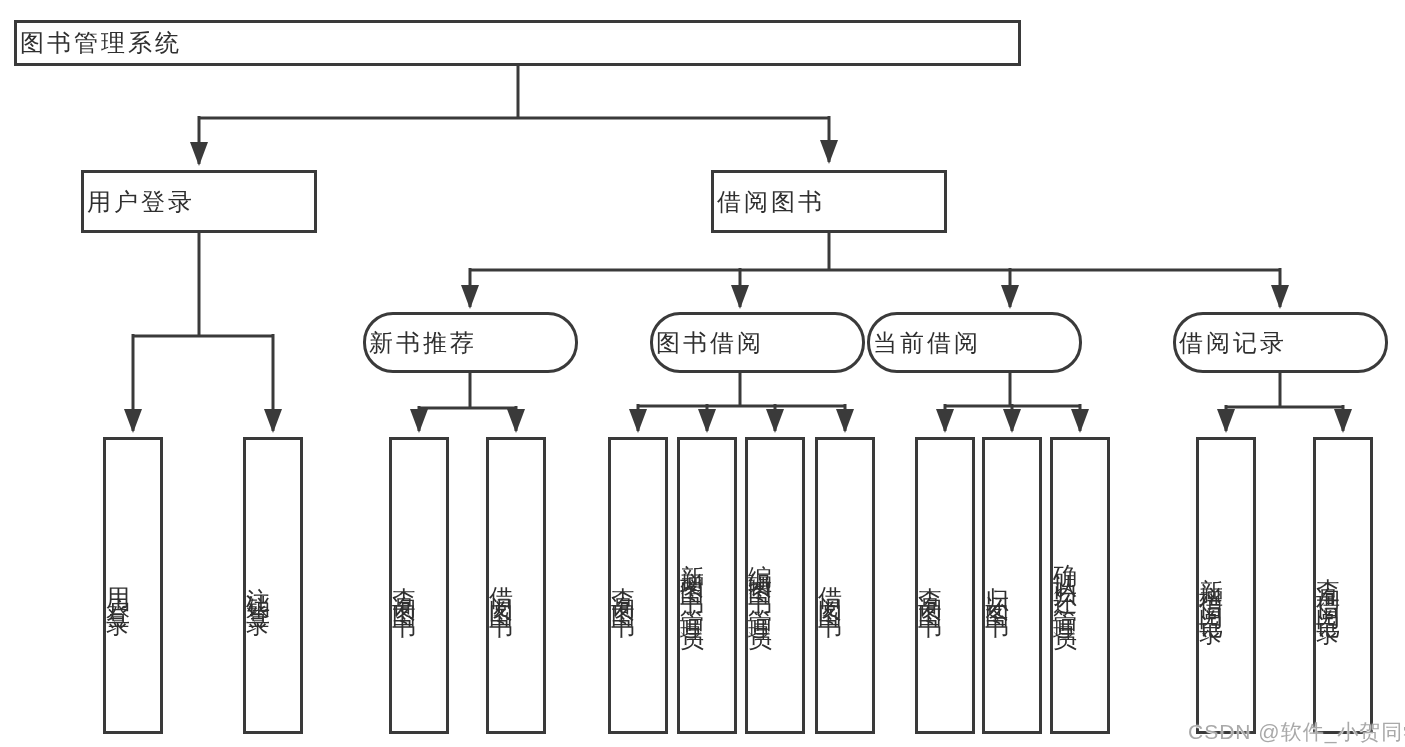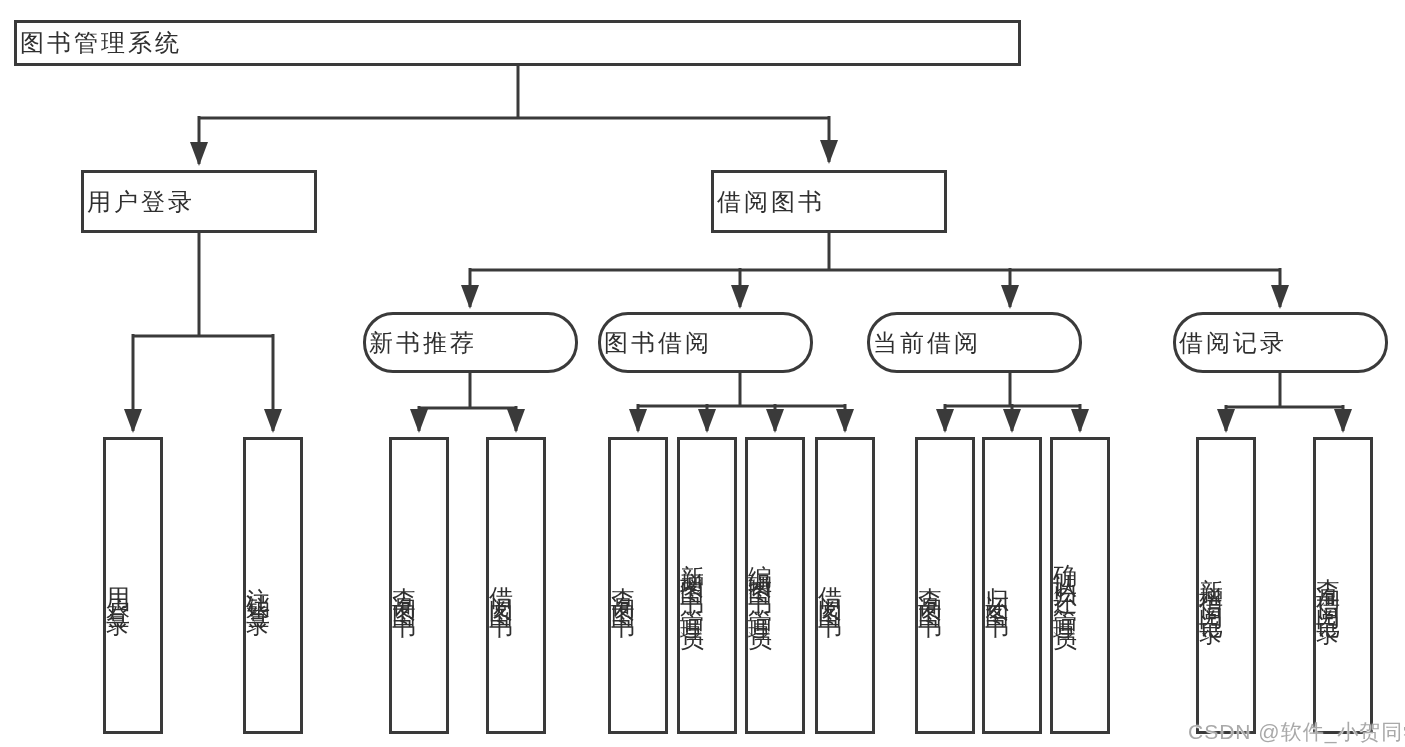--- a/index.html
+++ b/index.html
@@ -136,21 +136,21 @@
   <div class="node hnode lvl2" style="left:81px">
     <span>用户登录</span>
   </div>
   <div class="node hnode lvl2" style="left:711px">
     <span>借阅图书</span>
   </div>
 
   <div class="node hnode lvl3" style="left:363px">
     <span>新书推荐</span>
   </div>
-  <div class="node hnode lvl3" style="left:598px">
+  <div class="node hnode lvl3" style="left:650px">
     <span>图书借阅</span>
   </div>
   <div class="node hnode lvl3" style="left:867px">
     <span>当前借阅</span>
   </div>
   <div class="node hnode lvl3" style="left:1173px">
     <span>借阅记录</span>
   </div>
 
   <div class="node leaf" style="left:103px">

